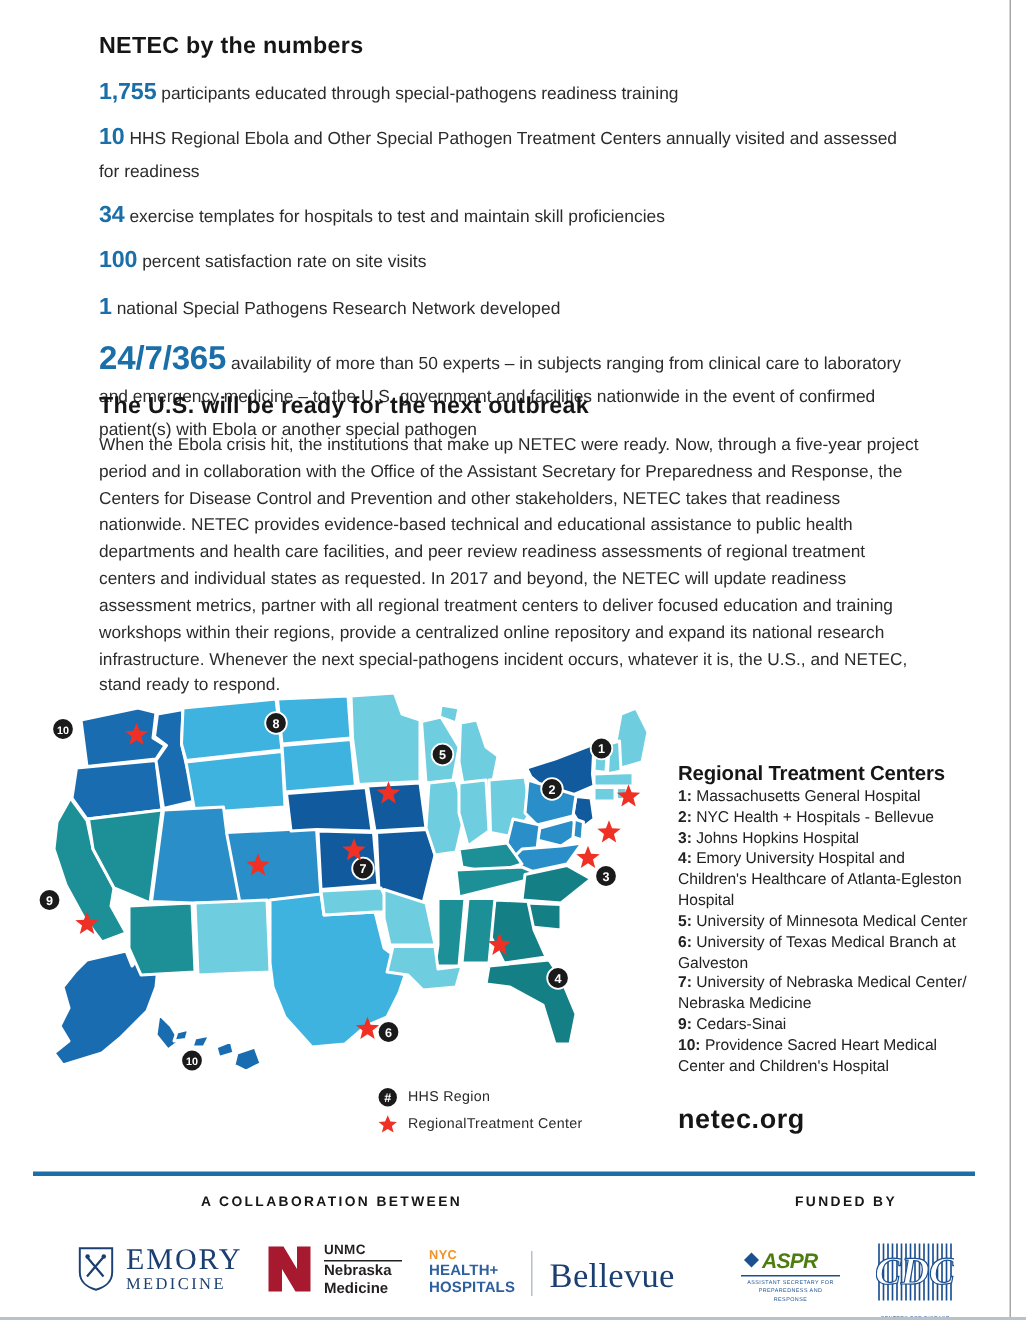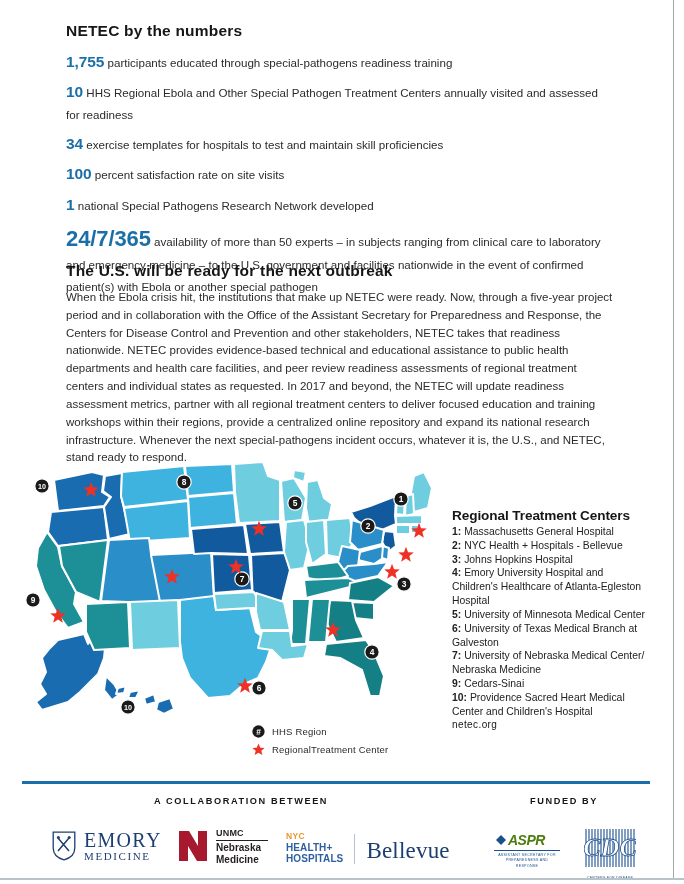--- a/index.html
+++ b/index.html
@@ -98,36 +98,37 @@
   #rtc-heading {
     font-size: 13.6px; font-weight: bold; color: #161616;
     margin-bottom: 2px; letter-spacing: -0.1px;
   }
   .rtc-item {
     font-size: 10.4px; line-height: 1.33; color: #222222;
     margin-bottom: 0px;
   }
   .rtc-idx { font-weight: bold; }
   #rtc-url {
-    font-size: 10px; font-weight: normal; color: #161616;
+    margin-top: 17px;
+    font-size: 18px; font-weight: bold; color: #161616;
     letter-spacing: 0.4px;
   }
 
   
   #footer-rule {
     position: absolute; left: 22px; top: 781px; width: 628px; height: 3px;
     background: #1b6fa8;
   }
   #footer { position: absolute; left: 0; top: 788px; width: 672px; }
   .footer-caption {
     position: absolute;
     font-size: 9.2px; font-weight: bold; color: #161616;
     letter-spacing: 1.6px;
   }
-  #caption-collab { left: 134px; top: 8px; margin-left: 20px; }
+  #caption-collab { left: 134px; top: 8px; }
   #caption-funded { left: 530px; top: 8px; }
 
   .logo-strip { position: absolute; top: 36px; left: 0; width: 560px; height: 60px; }
   .logo { position: absolute; }
 
   
   #logo-emory { left: 52px; top: 6px; display: flex; align-items: center; }
   .emory-shield {
     width: 24px; height: 30px; position: relative;
   }

